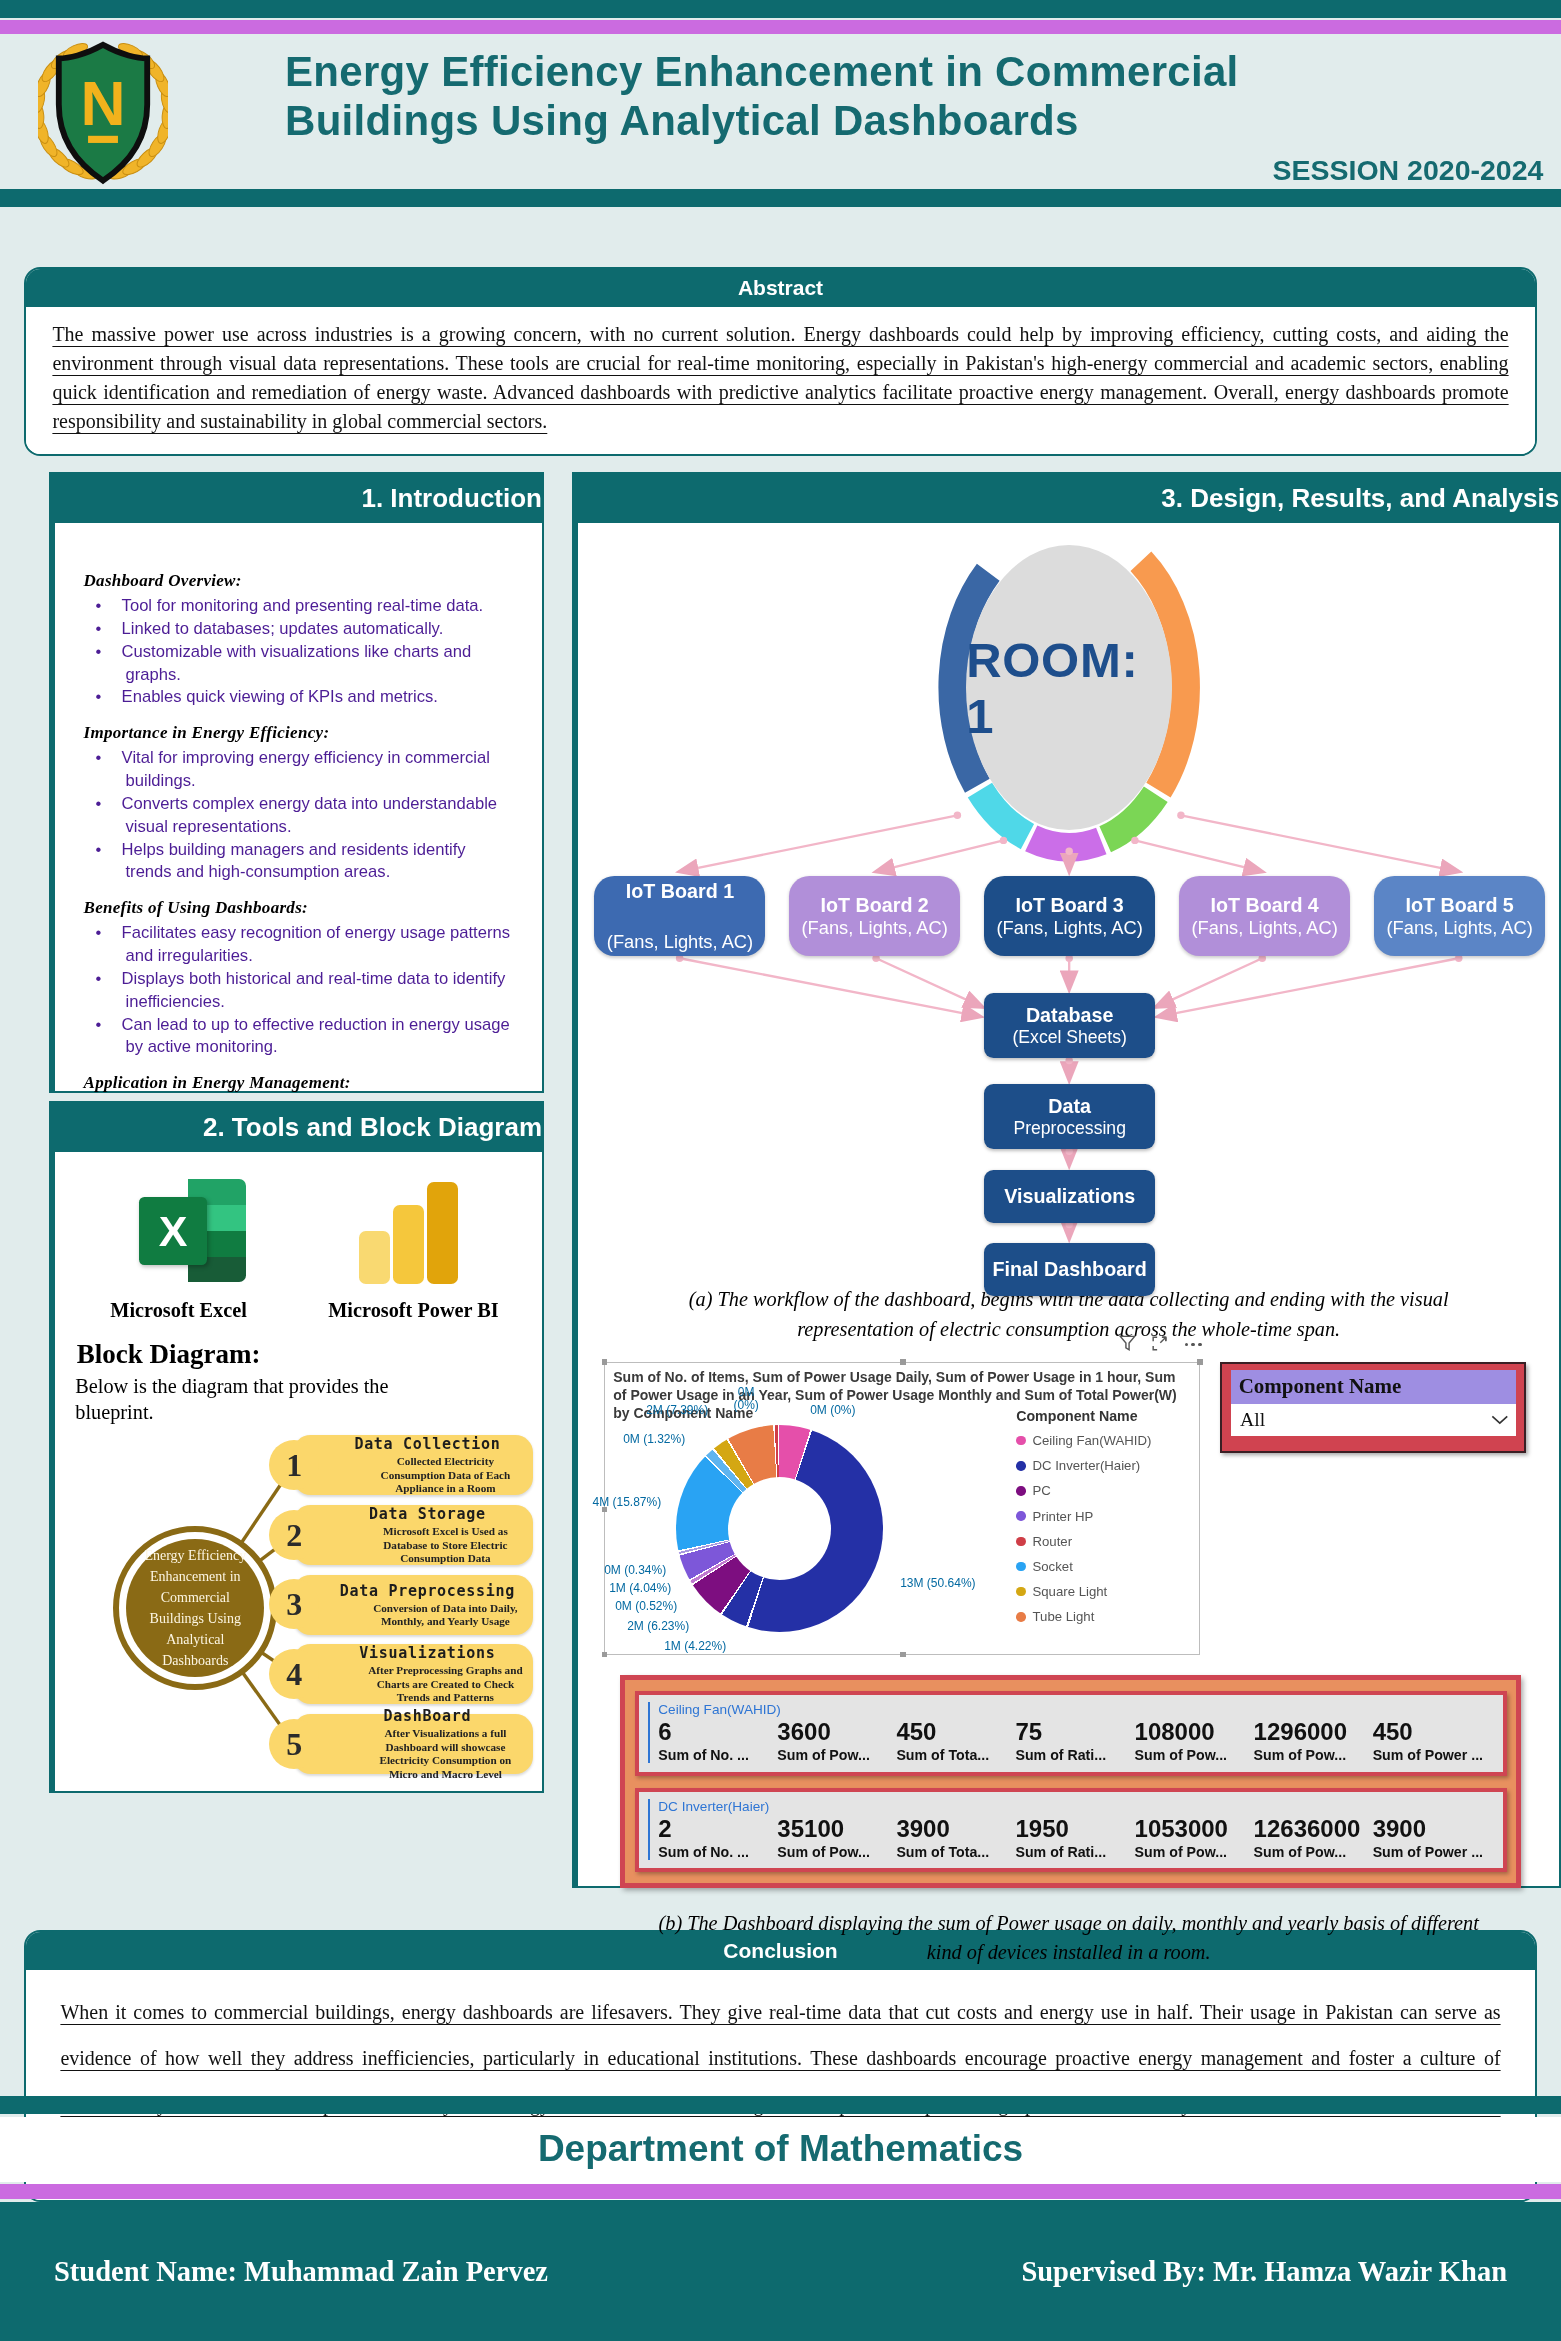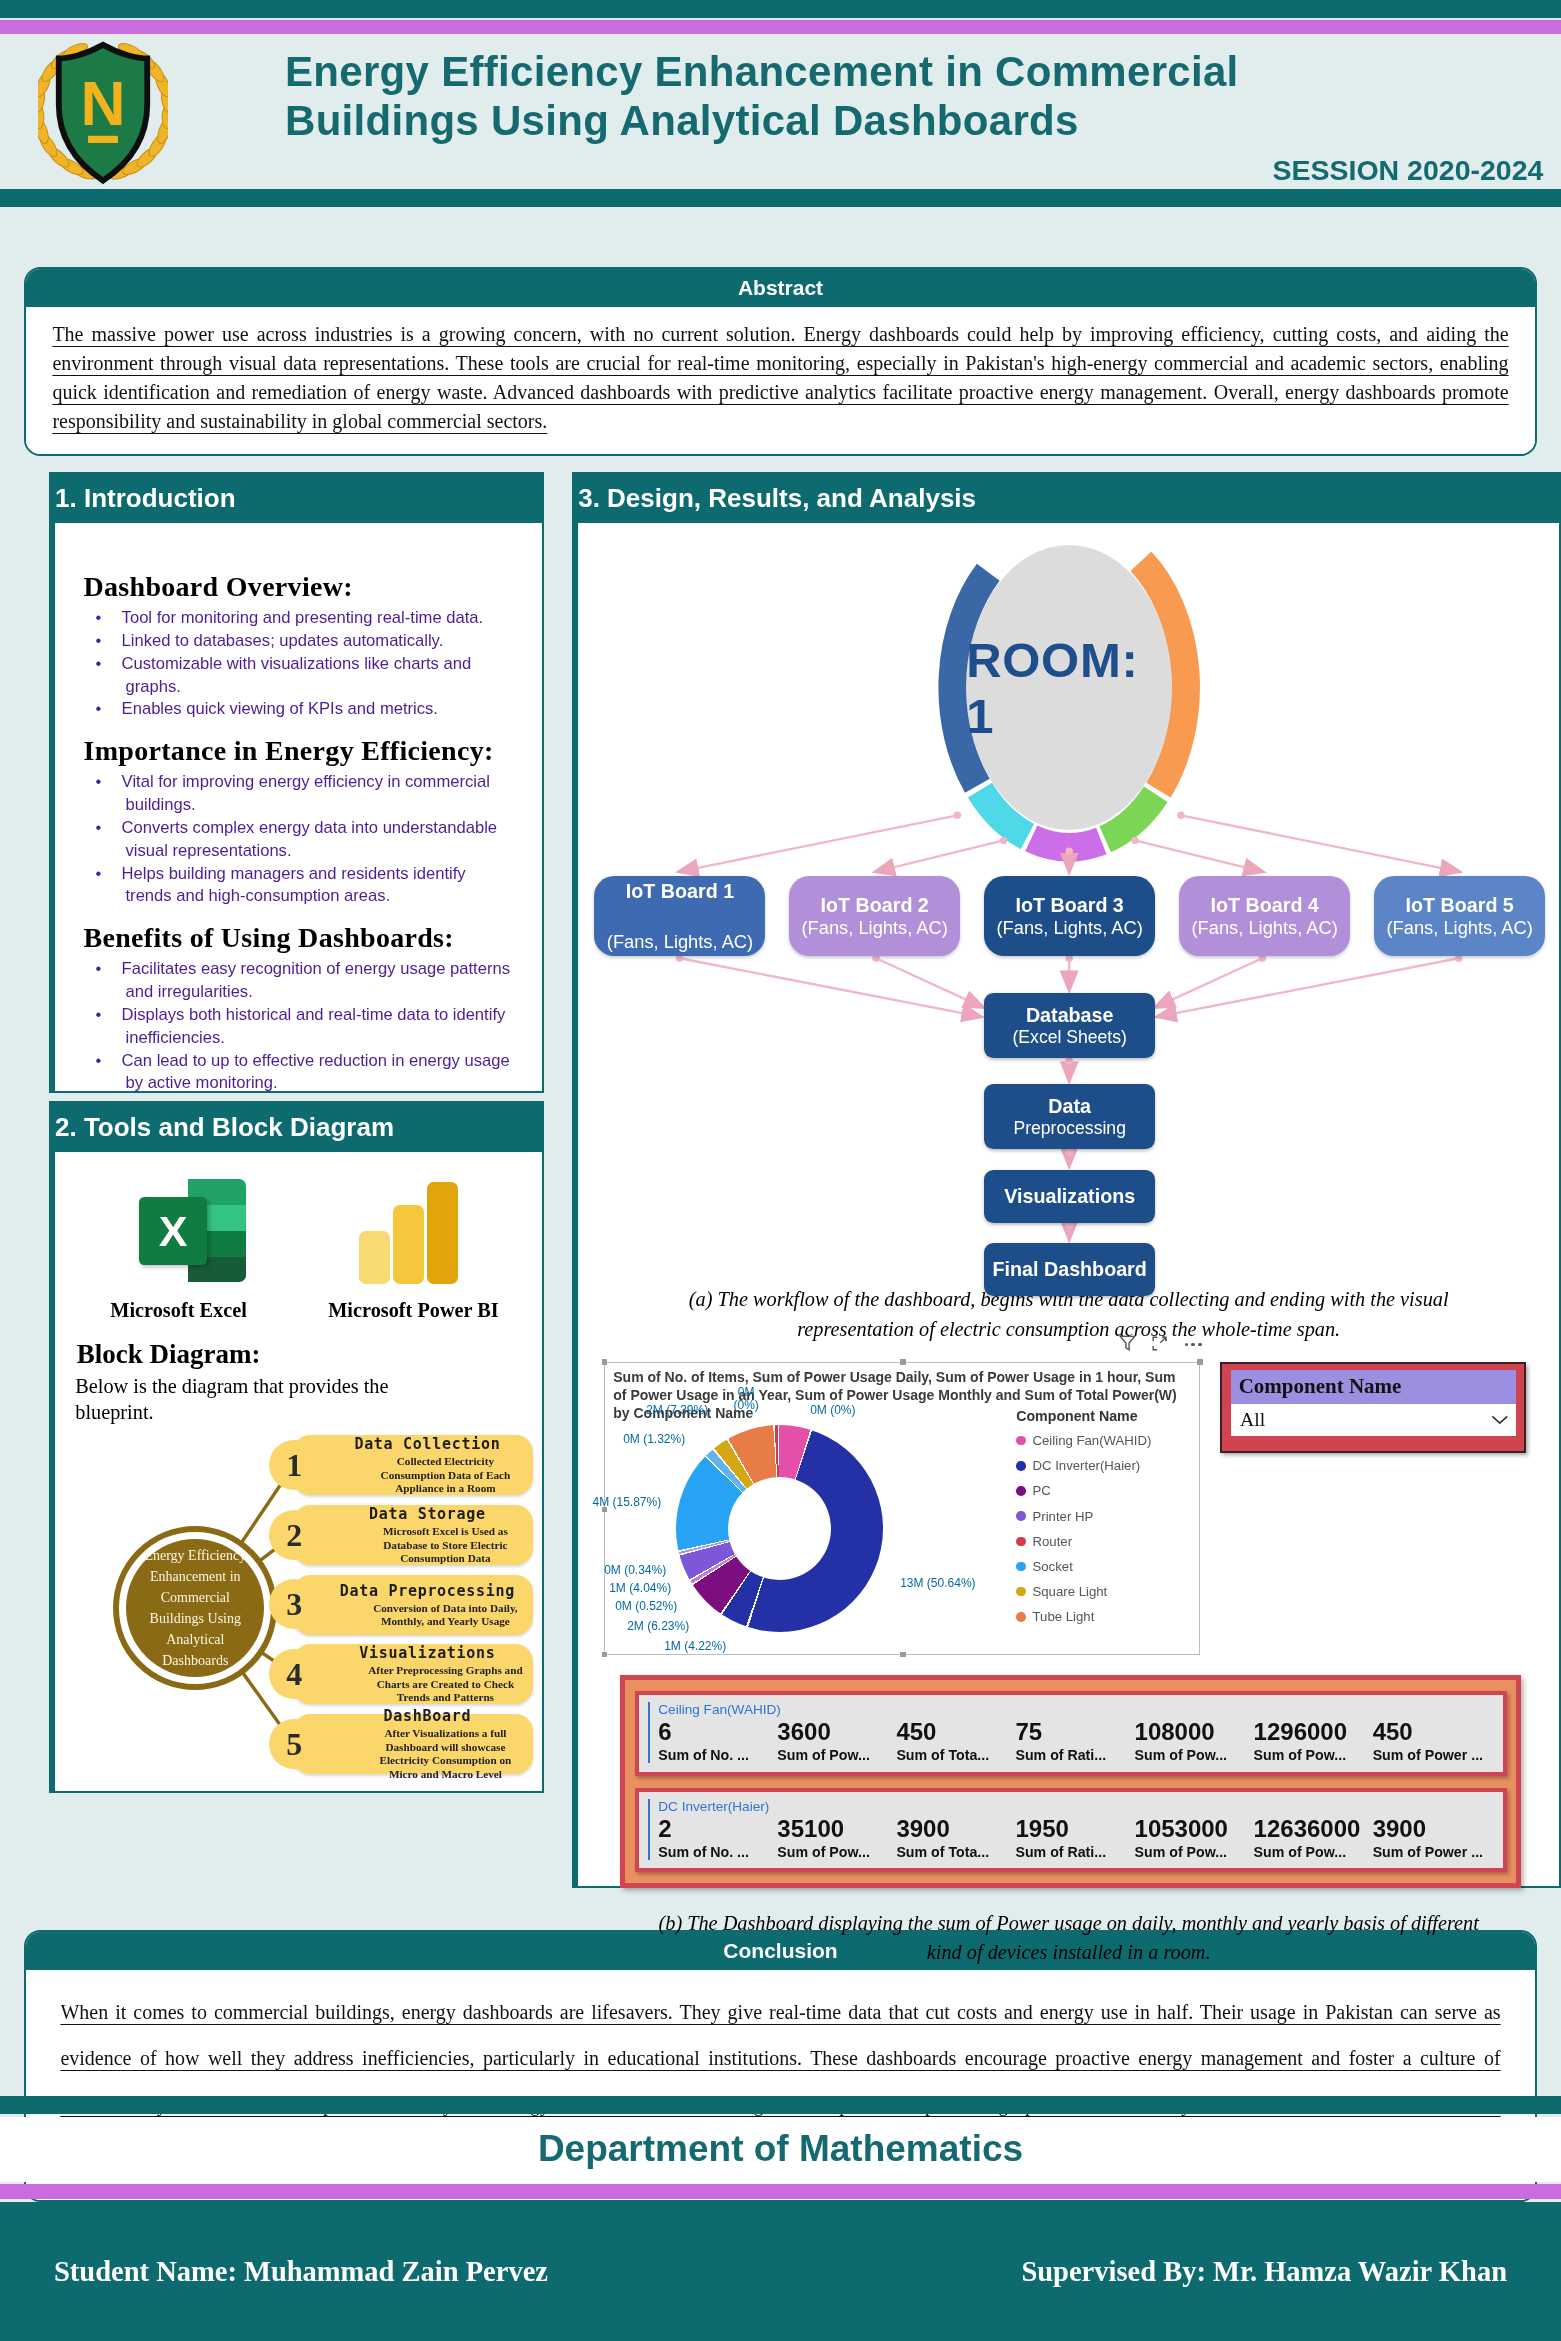--- a/index.html
+++ b/index.html
@@ -25,25 +25,25 @@
   .abstract { margin-top:60px; }
   .abstract .rbody p { font-size:20px; line-height:1.45; padding:13.6px 26px 17.6px 26px; }
   .conclusion { margin-top:42px; }
   .conclusion .rbody p { font-size:20px; line-height:2.3; padding:19px 34px 27px 34px; text-align:justify; }
 
   
   .main-row { display:flex; margin:16.3px 24.4px 0 49px; gap:12.2px; align-items:stretch; }
   .col-left { width:495px; display:flex; flex-direction:column; }
   .col-right { width:1095px;padding-left:16px; }
   .panel { border:2px solid #0d6a6e; border-left:6.8px solid #0d6a6e; background:#fff; }
-  .phead { background:#0d6a6e; color:#fff; text-align:left; font-size:26px; font-weight:800; height:49px; line-height:49px; }
+  .phead { background:#0d6a6e; color:#fff; text-align:right; font-size:26px; font-weight:800; height:49px; line-height:49px; }
 
   
   .intro-body { padding:34px 27px 6.8px 28.5px; height:568px; }
-  .intro-sec h4 { font-family:"Liberation Serif", serif; font-size:28px; font-weight:bold; color:#000; margin:13.6px 0 4.1px 0; letter-spacing:0.3px; }
+  .intro-sec h4 { font-family:"Liberation Serif", serif; font-size:17px; font-weight:bold; color:#000; margin:13.6px 0 4.1px 0; letter-spacing:0.3px;font-style:italic; }
   .intro-sec ul { list-style:none; }
   .intro-sec li { font-family:Liberation Sans, sans-serif; font-size:16.6px; color:#4c1d95; line-height:1.38; padding-left:42px; text-indent:-30px; }
   .intro-sec li::before { content:"•"; margin-right:20.3px; }
 
   
   .tools-body { padding:19px 16.3px 0 20.3px; height:639px; position:relative; }
   .tools-icons { display:flex; justify-content:space-between; padding:4.1px 61px 0 61px; }
   .tool-labels { display:flex; justify-content:space-between; padding:9.5px 27px 0 35px; }
   .tool-labels span { font-family:"Liberation Serif", serif; font-weight:bold; font-size:20.3px; }
   .blk-h { font-family:"Liberation Serif", serif; font-weight:bold; font-size:27px; margin:17.6px 0 2.7px 1.4px; }

